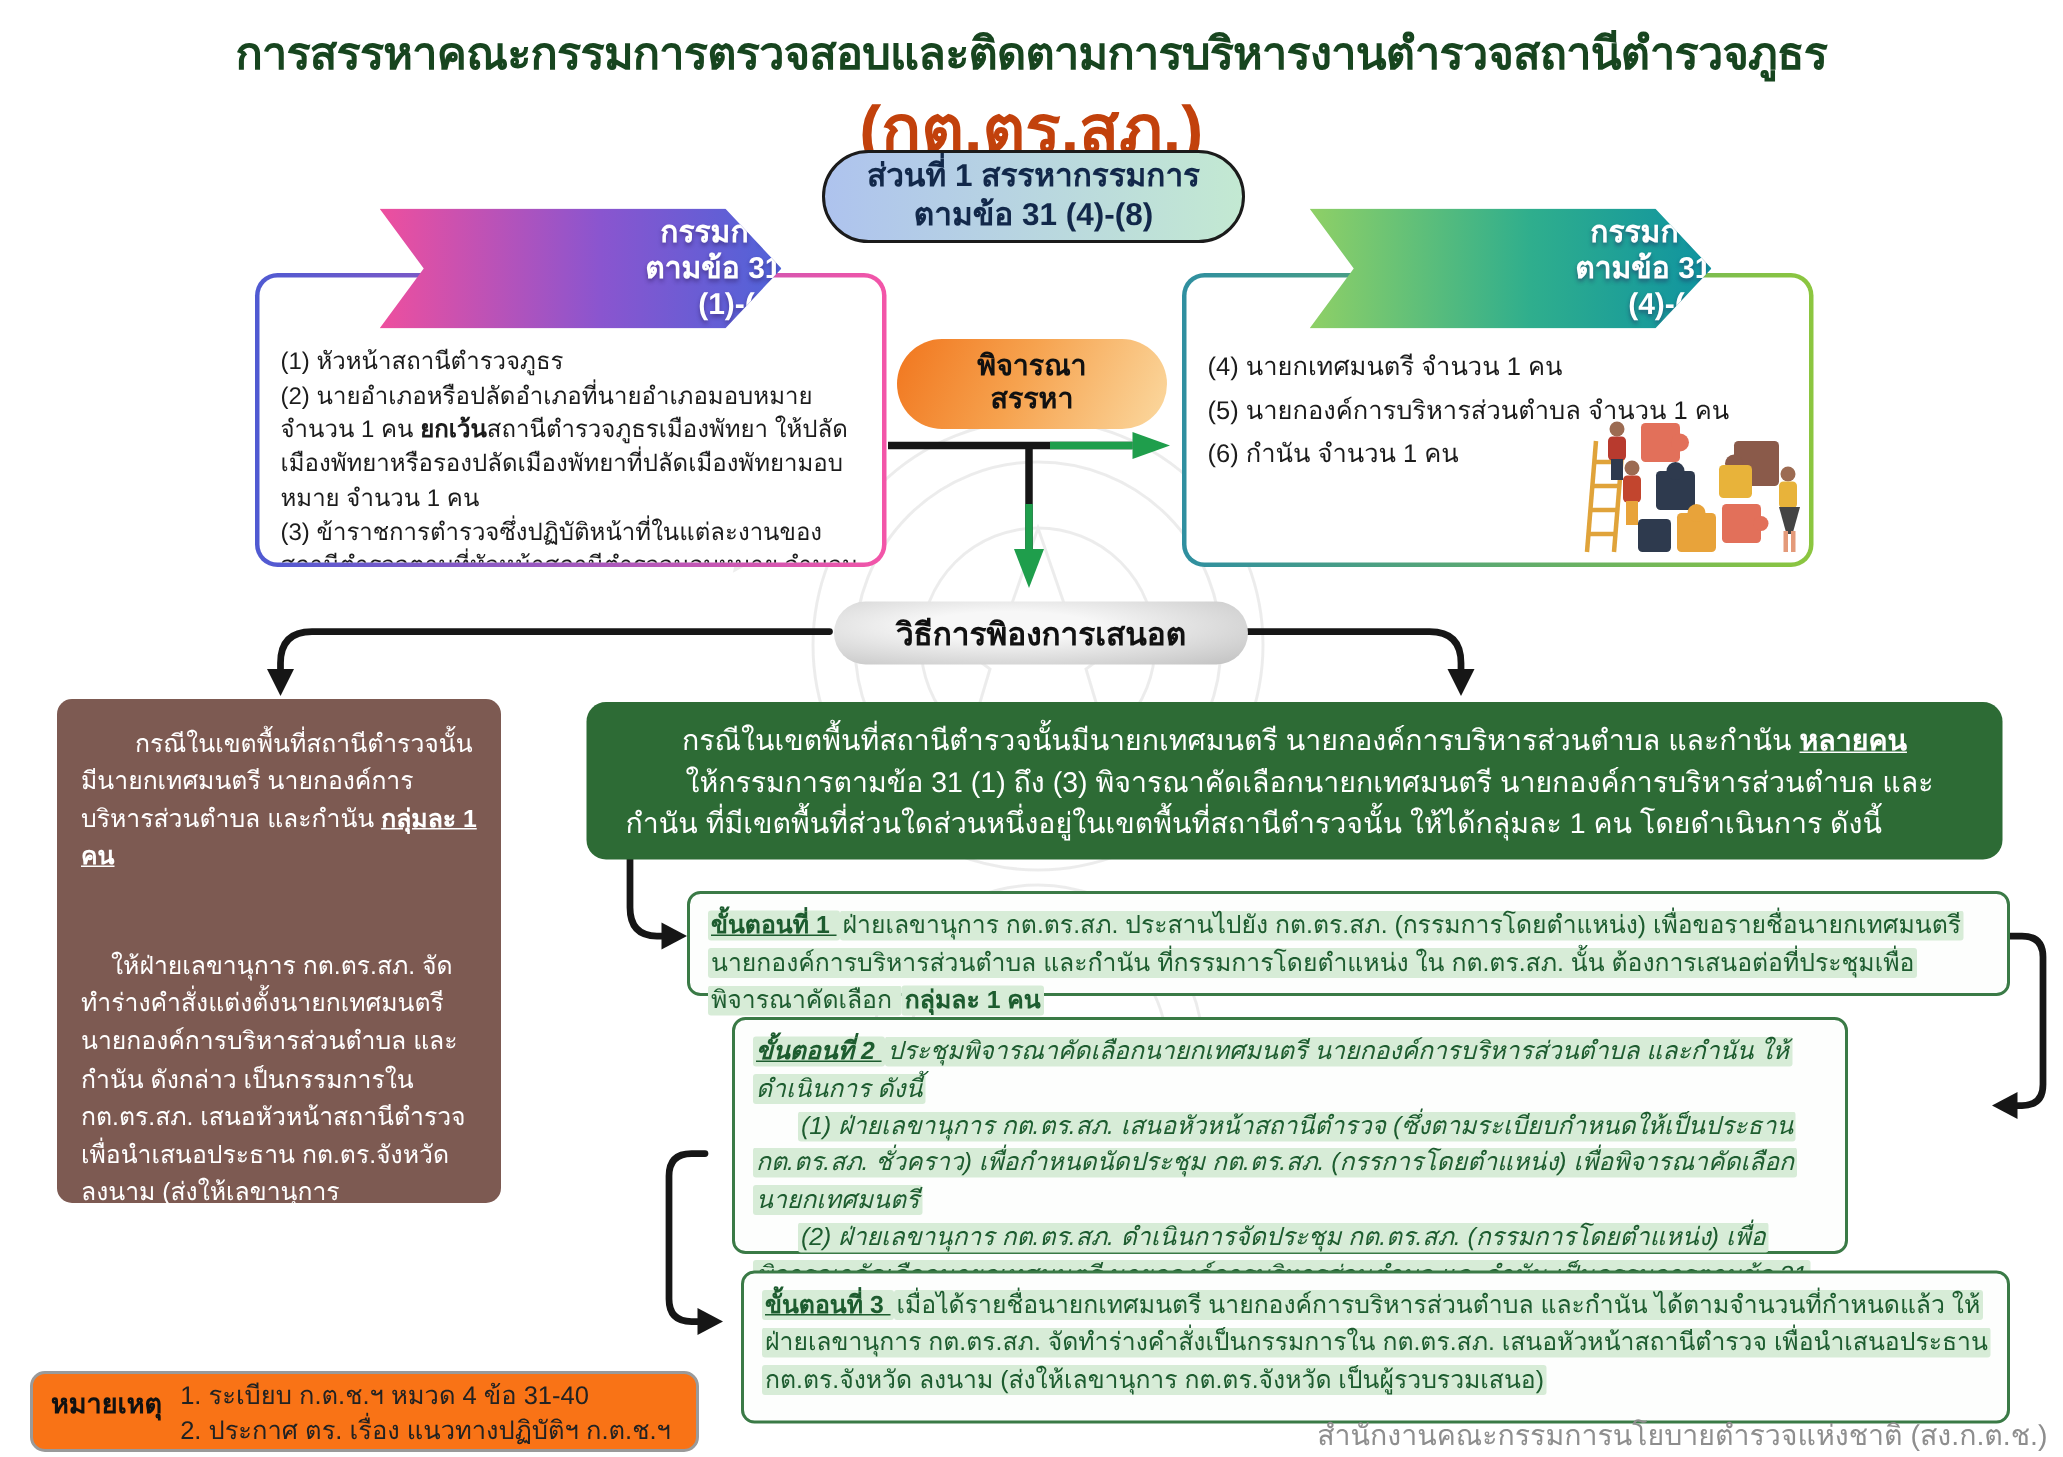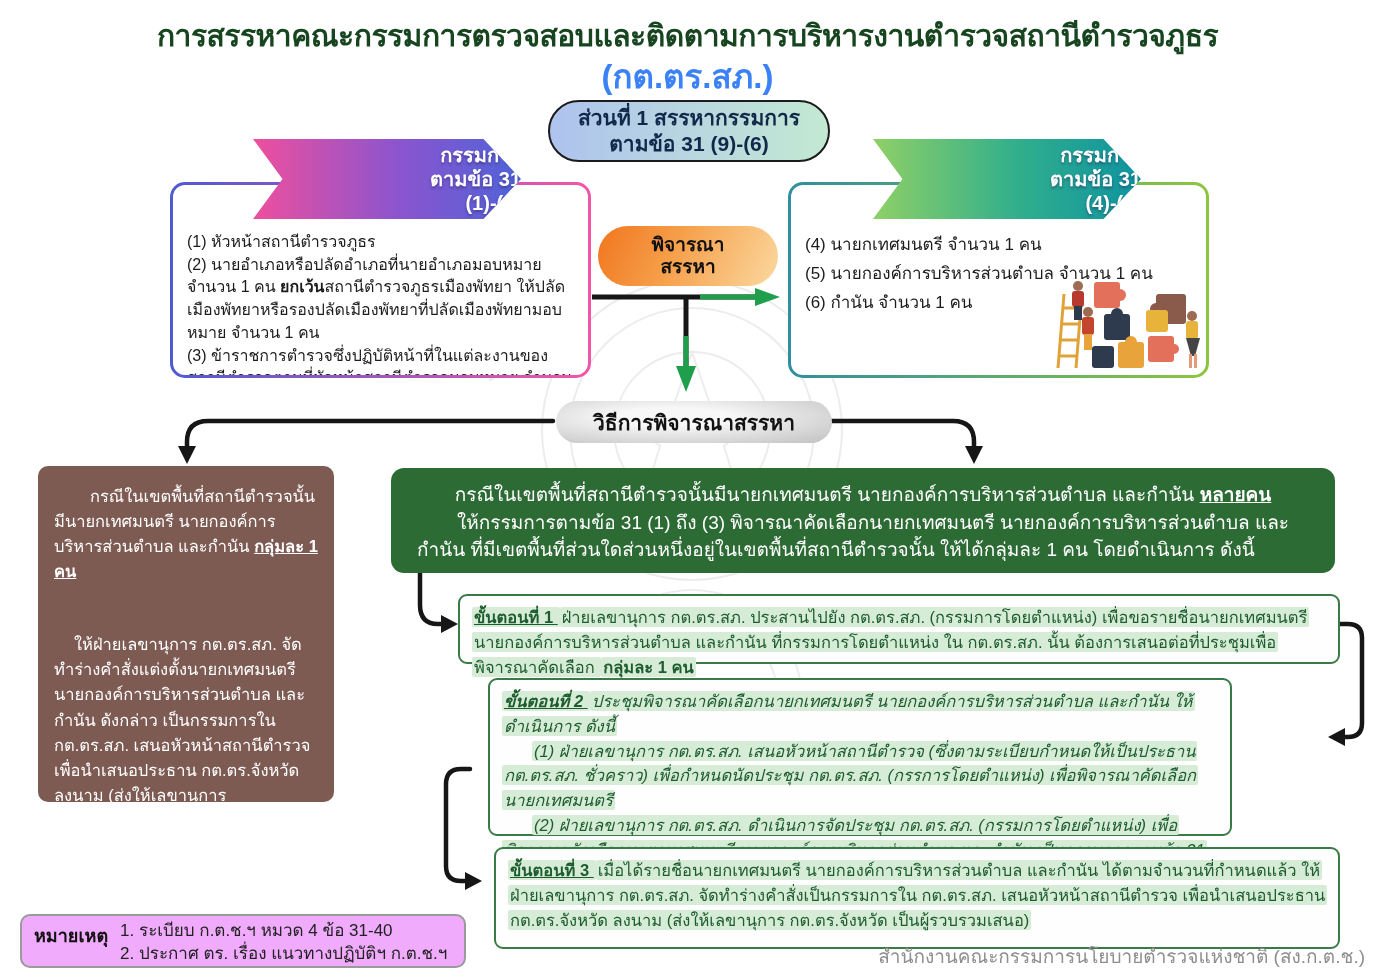--- a/index.html
+++ b/index.html
@@ -4,21 +4,21 @@
 <style>
   * { margin:0; padding:0; box-sizing:border-box; }
   html,body { background:#ffffff; }
   body { font-family:"Liberation Sans","DejaVu Sans",sans-serif; }
   #canvas { position:relative; width:1375px; height:971px; background:#ffffff; overflow:hidden; }
 
   .abs { position:absolute; }
 
   
   .title-1 { left:0; right:0; top:12px; text-align:center; font-size:30px; font-weight:700; color:#17451f; letter-spacing:-.5px; }
-  .title-2 { left:0; right:0; top:50px; text-align:center; font-size:33px; font-weight:800; color:#3b82f6; }
+  .title-2 { left:0; right:0; top:50px; text-align:center; font-size:44px; font-weight:800; color:#c2410c; }
 
   
   .section-badge { left:548px; top:100px; width:282px; height:62px; border:2px solid #1b1b1b;
     border-radius:31px; background:linear-gradient(90deg,#aec3ee 0%,#c3e9d2 100%);
     display:flex; flex-direction:column; justify-content:center; align-items:center;
     font-size:21px; font-weight:800; color:#12284a; line-height:1.25; z-index:4; }
 
   
   .banner { height:80px; width:268px; z-index:3; display:flex; flex-direction:column; justify-content:center;
     align-items:flex-end; color:#fff; font-weight:800; font-size:20px; line-height:1.2; text-align:center;
@@ -65,21 +65,21 @@
     color:#1d5c2f; font-size:16.5px; line-height:1.5; padding:9px 12px; }
   .step-1 { left:458px; top:594px; width:882px; height:70px; }
   .step-2 { left:488px; top:678px; width:744px; height:158px;font-style:italic; }
   .step-3 { left:494px; top:847px; width:846px; height:102px; }
   .step-box .ind { text-indent:30px; }
   .hl { background:#d7ecd7; padding:1px 2px; border-radius:2px; -webkit-box-decoration-break:clone; box-decoration-break:clone; }
   .st-title { font-weight:800; text-decoration:underline;text-align:right; }
   .st-bold { font-weight:800; }
 
   
-  .note-box { left:20px; top:914px; width:446px; height:54px; background:#f0abfc; border:2.5px solid #9a9a9a;
+  .note-box { left:20px; top:914px; width:446px; height:54px; background:#f97316; border:2.5px solid #9a9a9a;
     border-radius:10px; padding:4px 12px; display:flex; gap:12px; align-items:flex-start; z-index:2; }
   .note-label { font-size:18px; font-weight:800; color:#111; padding-top:1px; }
   .note-lines { font-size:17px; color:#222; line-height:1.35; }
 
   
   .footer-credit { right:10px; top:941px; font-size:19px; color:#8e8e8e; z-index:2; }
 
   
   .layer { position:absolute; left:0; top:0; pointer-events:none; }
   .wm { z-index:0; }
@@ -127,21 +127,21 @@
 
     <path d="M470 769 H461 Q446 769 446 784 V866 Q446 881 461 881 H465" stroke="#161616" stroke-width="4.5" fill="none" stroke-linecap="round"></path>
     <polygon points="465,872 465,890 482,881" fill="#161616"></polygon>
   </svg>
 
   <div class="abs title-1">การสรรหาคณะกรรมการตรวจสอบและติดตามการบริหารงานตำรวจสถานีตำรวจภูธร</div>
   <div class="abs title-2">(กต.ตร.สภ.)</div>
 
   <div class="abs section-badge">
     <div>ส่วนที่ 1 สรรหากรรมการ</div>
-    <div>ตามข้อ 31 (9)-(6)</div>
+    <div>ตามข้อ 31 (4)-(8)</div>
   </div>
 
   <div class="abs banner banner-left">
     <div>กรรมการ</div>
     <div>ตามข้อ 31</div>
     <div>(1)-(3)</div>
   </div>
 
   <div class="abs gbox gbox-left">
     <div class="gbox-inner">
@@ -201,21 +201,21 @@
         </g>
       </svg>
     </div>
   </div>
 
   <div class="abs consider-pill">
     <div>พิจารณา</div>
     <div>สรรหา</div>
   </div>
 
-  <div class="abs method-pill">วิธีการพิจารณาสรรหา</div>
+  <div class="abs method-pill">วิธีการพิองการเสนอต</div>
 
   <div class="abs brown-box">
     <p class="p1"><span>กรณีในเขตพื้นที่สถานีตำรวจนั้นมีนายกเทศมนตรี นายกองค์การบริหารส่วนตำบล และกำนัน </span><span class="bold-u">กลุ่มละ 1 คน</span></p>
     <p class="p2">ให้ฝ่ายเลขานุการ กต.ตร.สภ. จัดทำร่างคำสั่งแต่งตั้งนายกเทศมนตรี นายกองค์การบริหารส่วนตำบล และกำนัน ดังกล่าว เป็นกรรมการใน กต.ตร.สภ. เสนอหัวหน้าสถานีตำรวจ เพื่อนำเสนอประธาน กต.ตร.จังหวัด ลงนาม (ส่งให้เลขานุการ กต.ตร.จังหวัด เป็นผู้รวบรวมเสนอ)</p>
   </div>
 
   <div class="abs green-box">
     <p class="p1"><span>กรณีในเขตพื้นที่สถานีตำรวจนั้นมีนายกเทศมนตรี นายกองค์การบริหารส่วนตำบล และกำนัน </span><span class="bold-u">หลายคน</span></p>
     <p class="p2">ให้กรรมการตามข้อ 31 (1) ถึง (3) พิจารณาคัดเลือกนายกเทศมนตรี นายกองค์การบริหารส่วนตำบล และกำนัน ที่มีเขตพื้นที่ส่วนใดส่วนหนึ่งอยู่ในเขตพื้นที่สถานีตำรวจนั้น ให้ได้กลุ่มละ 1 คน โดยดำเนินการ ดังนี้</p>
   </div>

